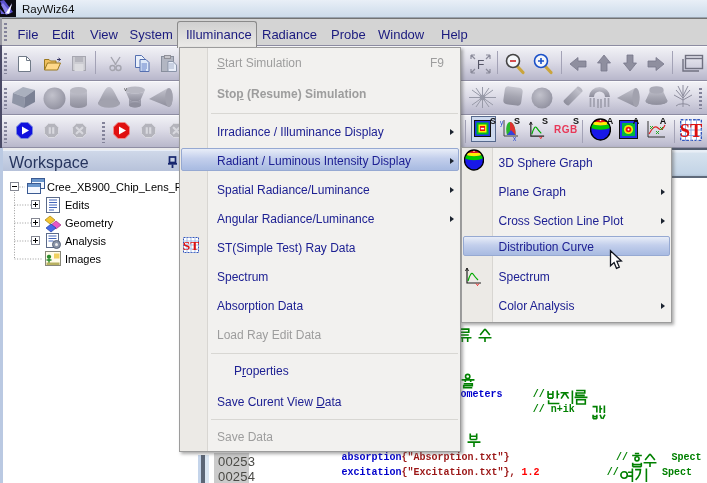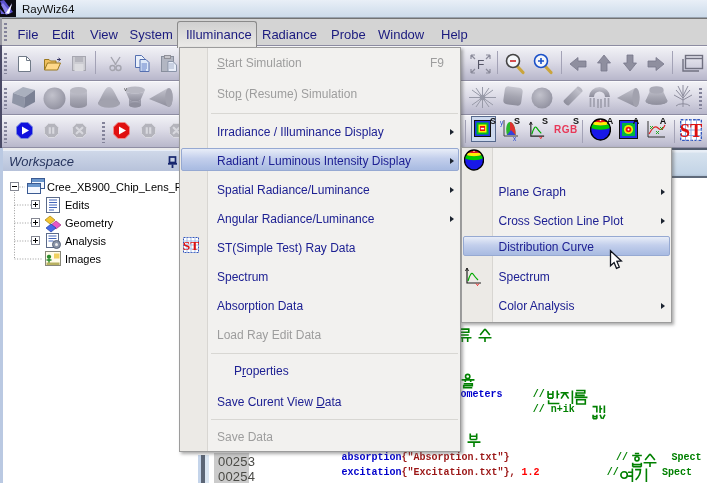--- a/index.html
+++ b/index.html
@@ -25,21 +25,21 @@
 #tb2 { top:80px; height:34px; }
 #tb3 { top:114px; height:34px; border-bottom:1px solid #8f8ea4; }
 .grip { position:absolute; width:3px; top:7px; height:21px;
   background:repeating-linear-gradient(#83839a 0 2px, transparent 2px 4px); }
 .vsep { position:absolute; top:5px; width:1px; height:23px; background:#a3a2b6; }
 
 
 #wsgap { left:0; top:145px; width:197px; height:6px; background:#ebebed; }
 #leftstrip { left:0; top:148px; width:3px; height:335px; background:#bac9e2; }
 #wshead { left:3px; top:150px; width:194px; height:21px;
-  background:linear-gradient(#cfd8e9, #b7c2da); border-top:1px solid #e8eef8; font-size:13px; color:#27355e;font-style:italic; }
+  background:linear-gradient(#cfd8e9, #b7c2da); border-top:1px solid #e8eef8; font-size:16px; color:#27355e; }
 #wstree { left:3px; top:171px; width:194px; height:311px; background:#fff; color:#000; font-size:11px; }
 .trow { position:absolute; white-space:nowrap; }
 .pbox { position:absolute; width:9px; height:9px; border:1px solid #848792; background:#fff; }
 .pbox i { position:absolute; left:1px; top:3px; width:5px; height:1px; background:#000; }
 .pbox.plus i.v { left:3px; top:1px; width:1px; height:5px; }
 
 
 #editor { left:197px; top:151px; width:510px; height:335px; background:#fff; }
 #edhead { left:197px; top:148px; width:510px; height:30px;
   background:linear-gradient(#e8eef6 0 2px, #d6e2ee 12%, #c3d4e6 92%, #b2c4d8);
@@ -536,21 +536,21 @@
       </svg>
     </div>
 
   <div class="menu" id="dmenu" style="left:179px; top:47px; width:282px; height:405px;">
     <div class="gut"></div>
     <div class="hl" style="top:100px; height:23px;"></div>
     <div class="mi dis" style="top:0px; height:30px;">
         <span class="txt"><u>S</u>tart Simulation</span>
         <span class="sc">F9</span>
       </div>
-    <div class="mi dis" style="top:30px; height:31px;">
+    <div class="mi dis" style="top:30px; height:31px;font-weight:bold;">
         <span class="txt">Sto<u>p</u> (Resume) Simulation</span>
       </div>
     <div class="msep" style="top:64.5px;"></div>
     <div class="mi" style="top:69px; height:29px;">
         <span class="txt">Irradiance / Illuminance Display</span>
         <span class="arr"></span>
       </div>
     <div class="mi" style="top:98px; height:29px;">
         <span class="txt">Radiant / Luminous Intensity Display</span>
         <span class="arr"></span>
@@ -584,20 +584,23 @@
       </div>
     <div class="msep" style="top:371px;"></div>
     <div class="mi dis" style="top:374px; height:29px;">
         <span class="txt">Save Data</span>
       </div>
   </div>
 
   <div class="menu" id="smenu" style="left:461px; top:147px; width:211px; height:176px;">
     <div class="gut" style="width:31px;"></div>
     <div class="hl" style="top:88px; height:20px;"></div>
+    <div class="mi" style="top:0px; height:29px;">
+        <span class="txt" style="left:36.5px;">3D Sphere Graph</span>
+      </div>
     <div class="mi" style="top:29px; height:29px;">
         <span class="txt" style="left:36.5px;">Plane Graph</span>
         <span class="arr"></span>
       </div>
     <div class="mi" style="top:58px; height:29px;">
         <span class="txt" style="left:36.5px;">Cross Section Line Plot</span>
         <span class="arr"></span>
       </div>
     <div class="mi" style="top:86px; height:25px;">
         <span class="txt" style="left:36.5px;">Distribution Curve</span>

